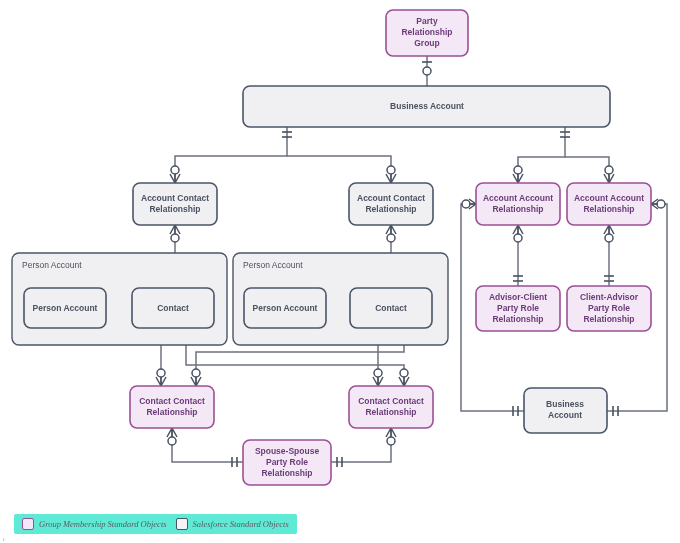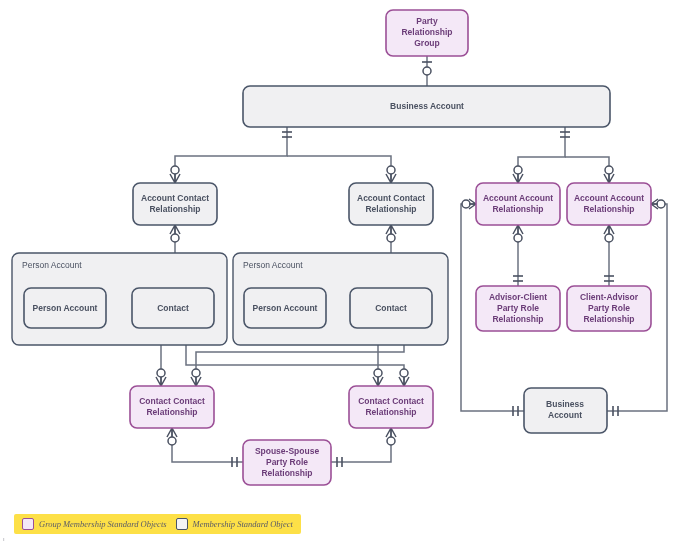--- a/index.html
+++ b/index.html
@@ -23,21 +23,21 @@
   .box-group{fill:#f0f0f2;stroke:#4a5568;stroke-width:1.4;}
   .box-inner{fill:#f0f0f2;stroke:#4a5568;stroke-width:1.6;}
 
   .conn{stroke:#6b7280;stroke-width:1.5;fill:none;stroke-linecap:butt;}
   .tick{stroke:#4a5161;stroke-width:1.6;}
   .circ{fill:#ffffff;stroke:#4a5161;stroke-width:1.5;}
   .foot{stroke:#4a5161;stroke-width:1.5;fill:#4a5161;}
 
   
   #legend{position:absolute;left:14px;top:514px;
-          background:#fde047;border-radius:2px;
+          background:#5eead4;border-radius:2px;
           padding:4px 8px;display:flex;align-items:center;gap:9px;}
   #legend .lg-item{display:flex;align-items:center;gap:5px;}
   #legend .sw{width:10px;height:10px;border-radius:2px;display:inline-block;}
   #legend .sw.purple{background:#f4e8f7;border:1.4px solid #9b4f96;}
   #legend .sw.grey{background:#f4f4f6;border:1.4px solid #4a5568;}
   #legend .lg-txt{font-family:"Liberation Serif","DejaVu Serif",serif;
                   font-style:italic;font-size:8.5px;color:#5c5c66;
                   white-space:nowrap;}
   #corner-mark{position:absolute;left:3px;top:536px;font-size:6px;color:#9a9aa2;}
 </style>
@@ -284,18 +284,18 @@
 
   </svg>
 
   <div id="legend">
     <div class="lg-item">
       <span class="sw purple"></span>
       <span class="lg-txt">Group Membership Standard Objects</span>
     </div>
     <div class="lg-item">
       <span class="sw grey"></span>
-      <span class="lg-txt">Membership Standard Object</span>
+      <span class="lg-txt">Salesforce Standard Objects</span>
     </div>
   </div>
 
   <div id="corner-mark">ı</div>
 </div>
 
 </body></html>

